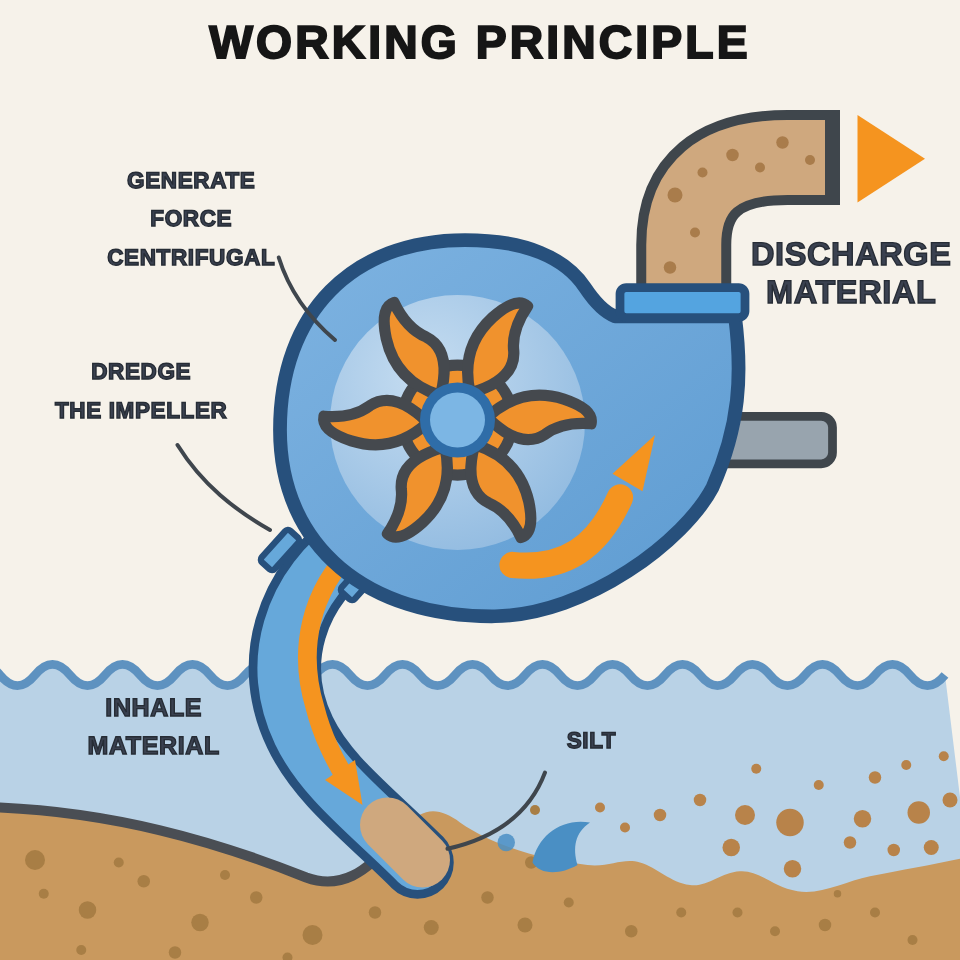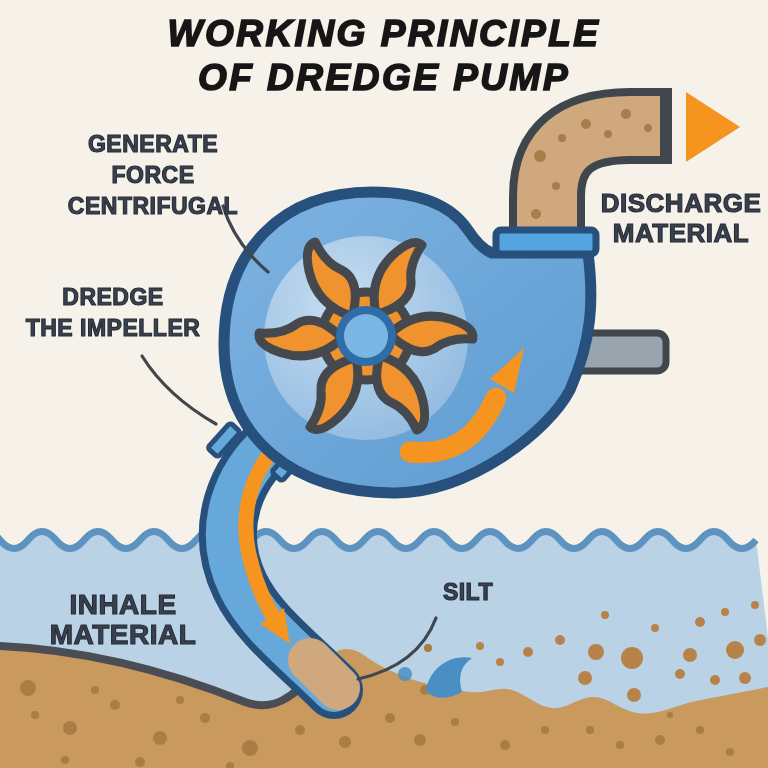--- a/index.html
+++ b/index.html
@@ -7,34 +7,33 @@
     position:relative;width:768px;height:768px;overflow:hidden;
     background:var(--background,#f6f2ea);
     font-family:"Liberation Sans",sans-serif;
   }
   svg{position:absolute;left:0;top:0;}
   
   .page-title{
     position:absolute;left:0;top:12px;width:768px;text-align:center;
     font-weight:bold;font-size:37px;line-height:44px;letter-spacing:2.5px;
     color:var(--title_text,#161616);
-    font-style:italic;
     -webkit-text-stroke:1.6px var(--title_text,#161616);
   }
   .callout{
     position:absolute;text-align:center;font-weight:bold;
-    font-size:23px;line-height:31px;letter-spacing:.5px;
+    font-size:18px;line-height:31px;letter-spacing:.5px;
     color:var(--label_text,#3a4150);
     -webkit-text-stroke:1.1px #262c35;
   }
   .callout span{display:block;}
   .co-generate{left:33px;top:129px;width:240px;}
   .co-rotate{left:2px;top:282px;width:222px;}
   .co-discharge{left:583px;top:188px;width:196px;font-size:26px;line-height:30px;}
-  .co-inhale{left:22px;top:590px;width:202px;font-size:28px;line-height:30px;}
+  .co-inhale{left:22px;top:552px;width:202px;font-size:20px;line-height:30px;}
   .co-silt{left:373px;top:577px;width:120px;text-align:right;}
   
   .bg{fill:var(--background,#f6f2ea);}
   .water{fill:var(--water_blue,#b9d2e6);}
   .wave{fill:none;stroke:var(--wave_stroke,#5e92c0);stroke-width:7;}
   .sand{fill:var(--seabed_tan,#c9995e);}
   .sand-outline{fill:none;stroke:var(--seabed_outline,#4a4e54);stroke-width:8;stroke-linecap:round;}
   .sand-dot{fill:var(--seabed_dot,#a87e45);}
   .susp-dot{fill:var(--suspended_dot,#b8834a);}
   .splash{fill:var(--splash_blue,#4a8fc4);}
@@ -205,21 +204,20 @@
 
   <g>
     <path class="leader" d="M223,206 C232,235 248,255 268,272"></path>
     <path class="leader" d="M142,356 C162,388 188,408 216,424"></path>
     <path class="leader" d="M436,618 C424,650 398,670 358,679"></path>
   </g>
 </svg>
 
 <div class="page-title">
   <span>WORKING PRINCIPLE</span><br>
-  <span>OF DREDGE PUMP</span>
 </div>
 
 <div class="callout co-generate">
   <span>GENERATE</span>
   <span>FORCE</span>
   <span>CENTRIFUGAL</span>
 </div>
 
 <div class="callout co-rotate">
   <span>DREDGE</span>

